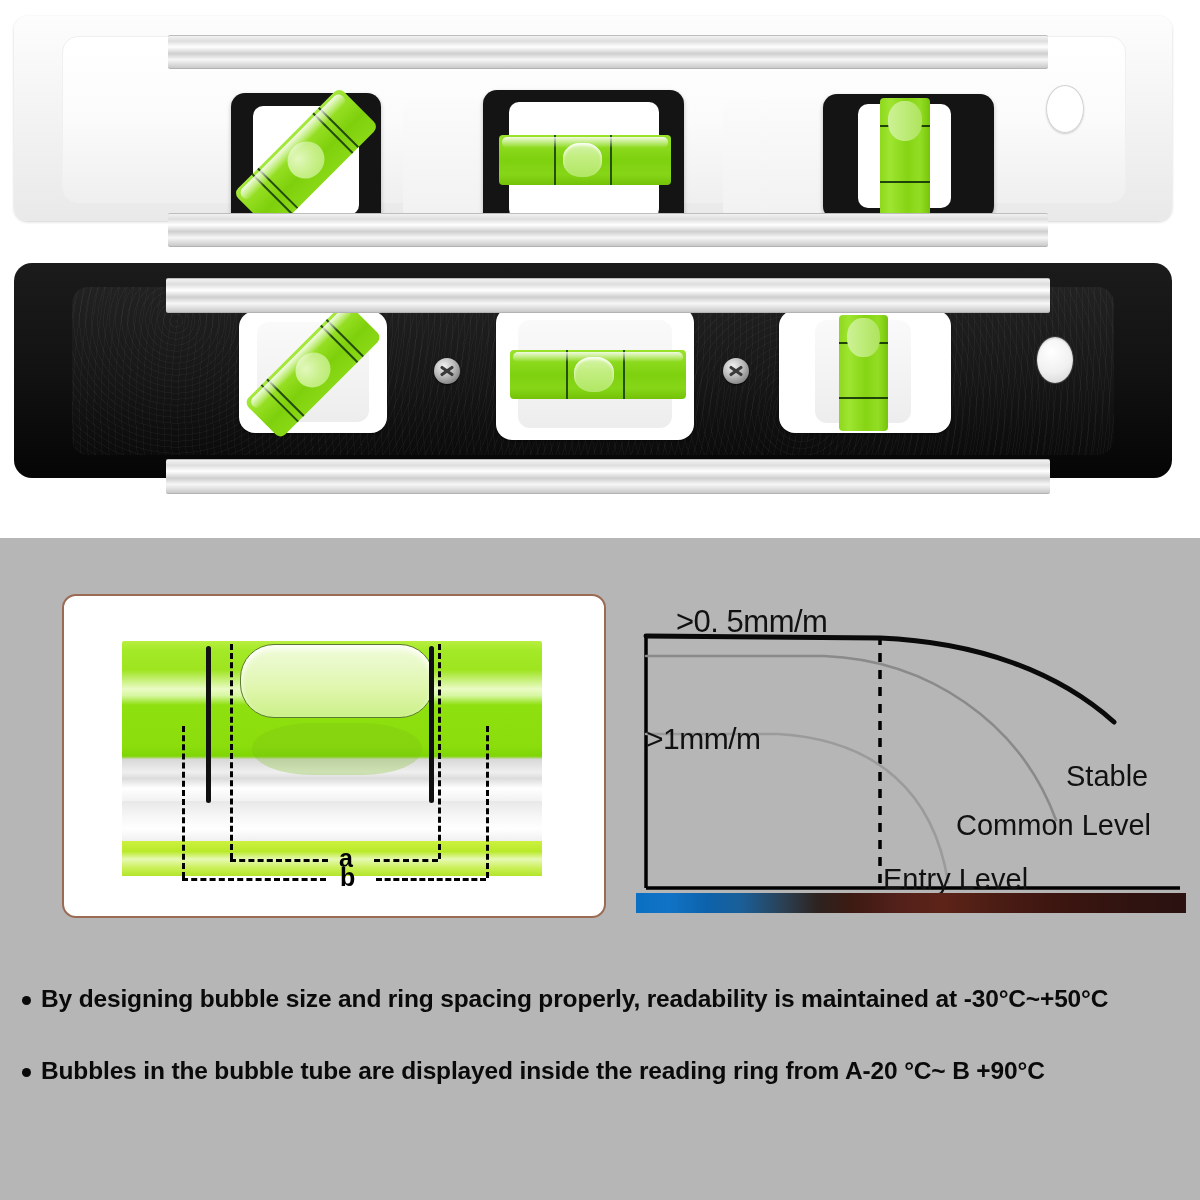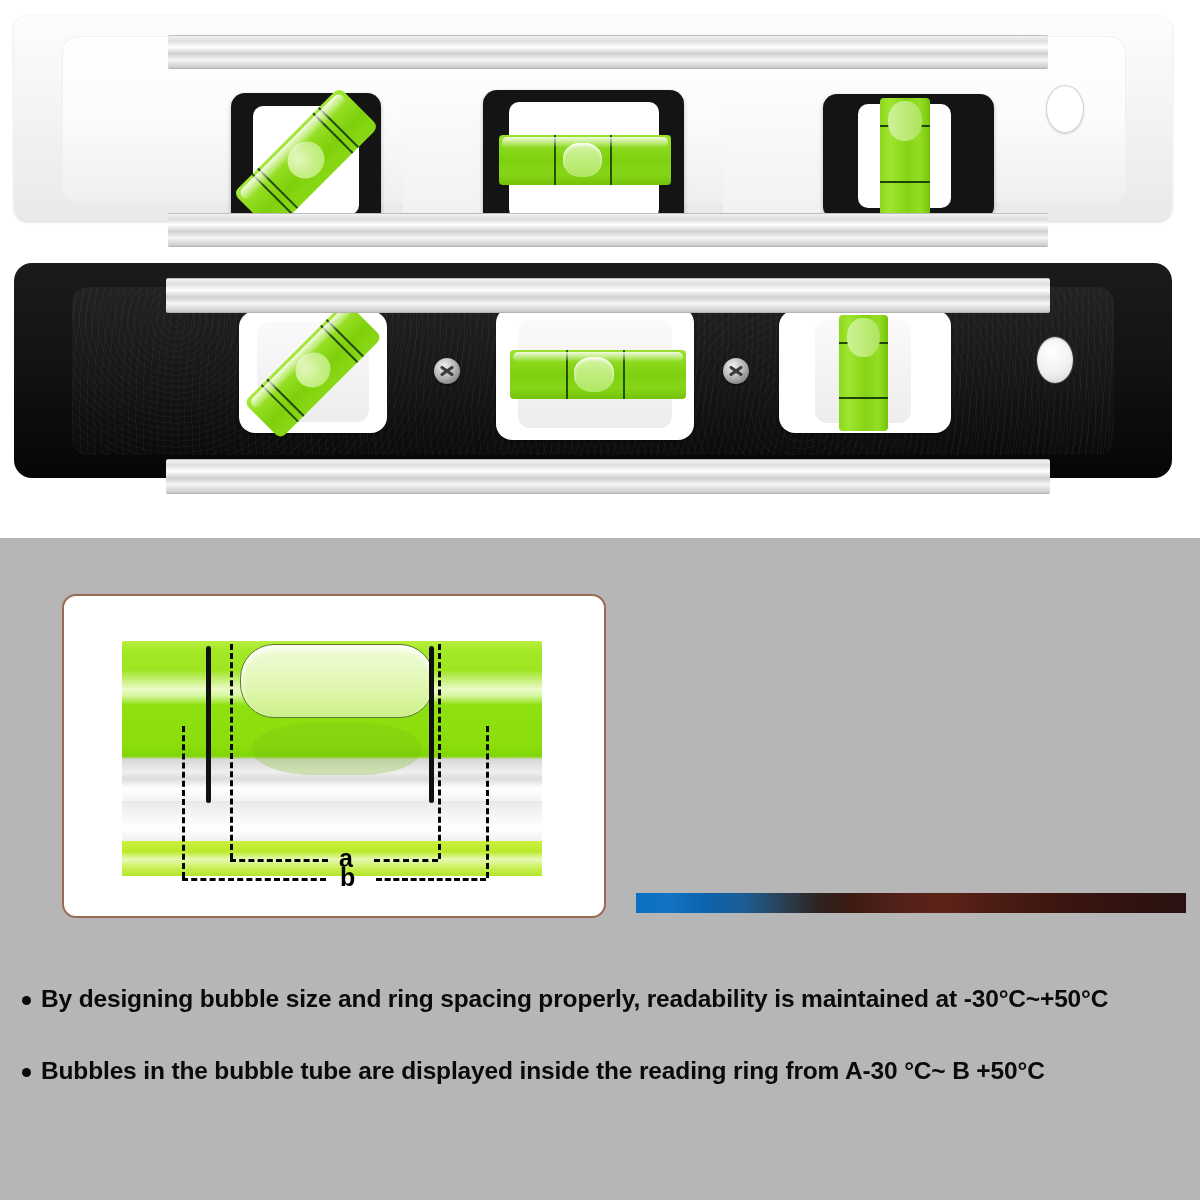--- a/index.html
+++ b/index.html
@@ -428,27 +428,48 @@
     <div class="dash-h" style="left:310px;top:263px;width:64px;"></div>
     <div class="ab-label" style="left:275px;top:248px;">a</div>
 
     <div class="dash-v" style="left:118px;top:130px;height:152px;"></div>
     <div class="dash-v" style="left:422px;top:130px;height:152px;"></div>
     <div class="dash-h" style="left:118px;top:282px;width:144px;"></div>
     <div class="dash-h" style="left:312px;top:282px;width:110px;"></div>
     <div class="ab-label" style="left:276px;top:267px;">b</div>
   </div>
 
+  <div class="chart">
+    <svg width="556" height="320" viewBox="0 0 556 320">
+
+      <line x1="18" y1="42" x2="18" y2="294" stroke="#000" stroke-width="3.5"></line>
+      <line x1="18" y1="294" x2="552" y2="294" stroke="#000" stroke-width="3.5"></line>
+
+      <line x1="252" y1="42" x2="252" y2="294" stroke="#000" stroke-width="3.5" stroke-dasharray="9 8"></line>
+
+      <path d="M18 42 L252 44 C350 48 430 78 486 128" fill="none" stroke="#0a0a0a" stroke-width="5" stroke-linecap="round"></path>
+
+      <path d="M18 62 L196 62 C300 66 392 128 428 226" fill="none" stroke="#8a8a8a" stroke-width="2.6" stroke-linecap="round"></path>
+
+      <path d="M18 140 L150 140 C250 146 306 200 320 288" fill="none" stroke="#9b9b9b" stroke-width="2.6" stroke-linecap="round"></path>
+    </svg>
+
+    <div class="chart-label lbl-05">&gt;0. 5mm/m</div>
+    <div class="chart-label lbl-1">&gt;1mm/m</div>
+    <div class="chart-label lbl-stable">Stable</div>
+    <div class="chart-label lbl-common">Common Level</div>
+    <div class="chart-label lbl-entry">Entry Level</div>
+  </div>
 
   <div class="temp-bar"></div>
 
   <div class="bullets">
     <div class="bullet-row">
       <span class="bullet-dot"></span>
       <span>By designing bubble size and ring spacing properly, readability is maintained at -30°C~+50°C</span>
     </div>
     <div class="bullet-row second">
       <span class="bullet-dot"></span>
-      <span>Bubbles in the bubble tube are displayed inside the reading ring from A-30 °C~ B +50°C</span>
+      <span>Bubbles in the bubble tube are displayed inside the reading ring from A-20 °C~ B +90°C</span>
     </div>
   </div>
 
 </div>
 
 </body></html>

